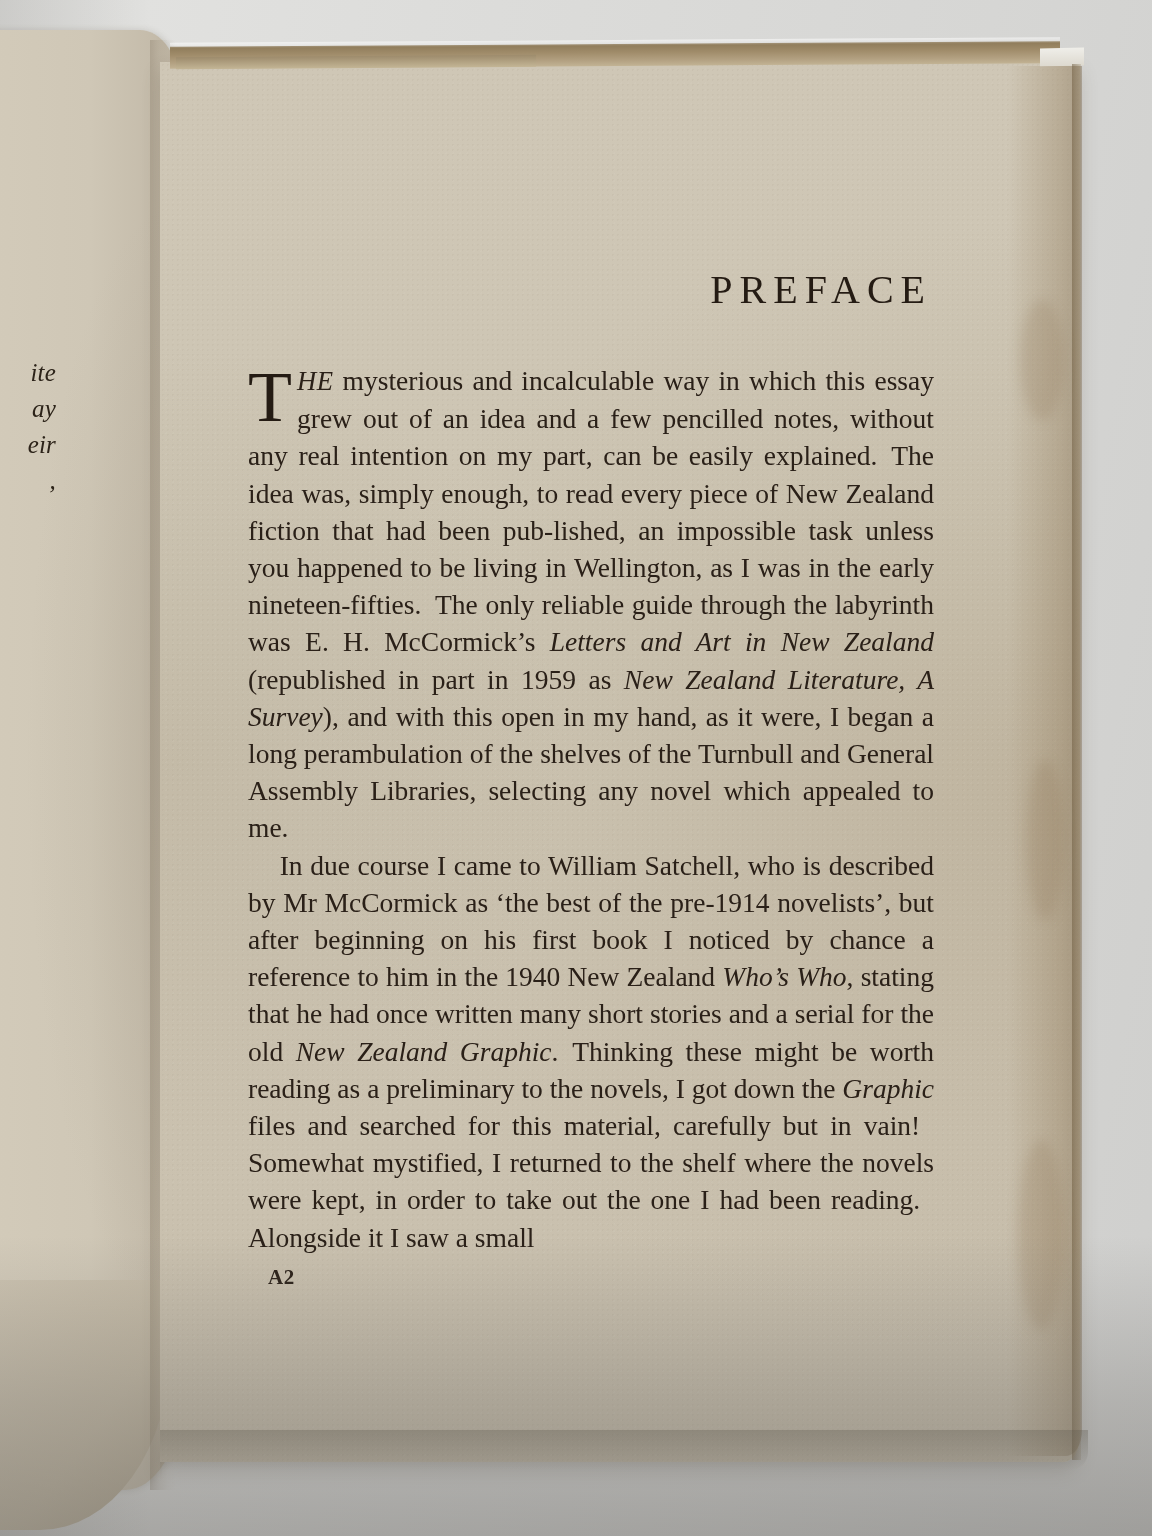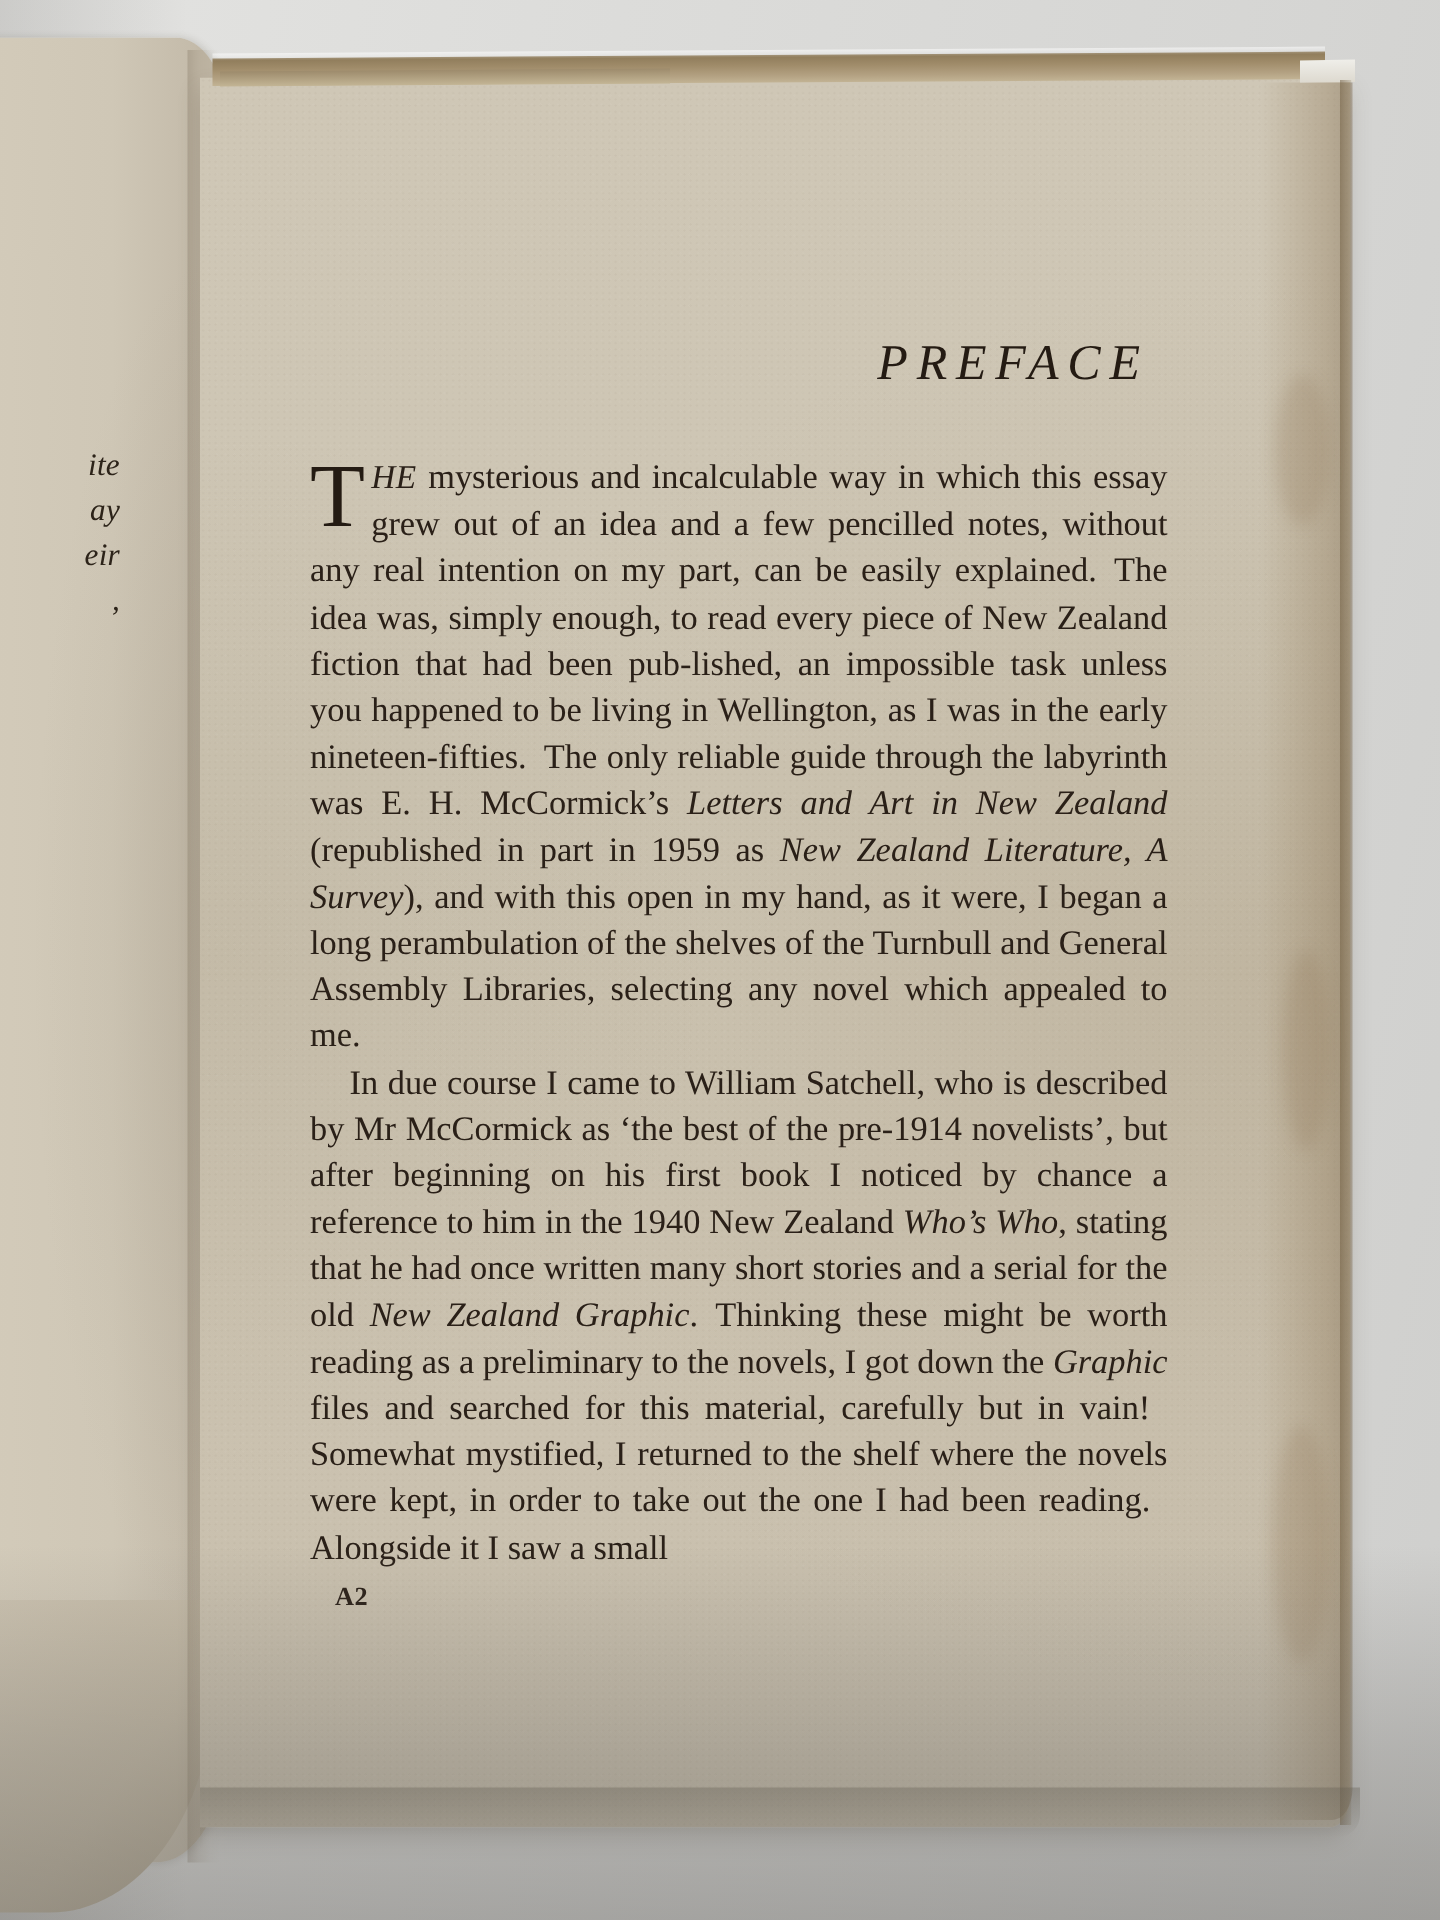--- a/index.html
+++ b/index.html
@@ -66,21 +66,20 @@
     top: 355px;
     width: 56px;
     text-align: right;
     color: #2c2319;
     font-style: italic;
     font-size: 25px;
     line-height: 36px;
     letter-spacing: .2px;
     white-space: pre-line;
     overflow: hidden;
-    padding-left: 40px;
   }
 
   
   .gutter {
     position: absolute;
     left: 150px;
     top: 40px;
     width: 26px;
     height: 1450px;
     background: linear-gradient(to right,
@@ -205,25 +204,24 @@
   
   .textblock {
     position: absolute;
     left: 248px;
     top: 270px;
     width: 686px;
     color: #2a2018;
   }
 
   .page-heading {
-    font-style: italic;
     font-size: 40px;
     letter-spacing: 7px;
     text-align: right;
-    margin: 0 15px 52px 0;
+    margin: 0 2px 52px 0;
     line-height: 1;
     color: #241b13;
     text-indent: 7px;
   }
 
   .para {
     margin: 0;
     font-size: 27.5px;
     line-height: 37.2px;
     text-align: justify;

